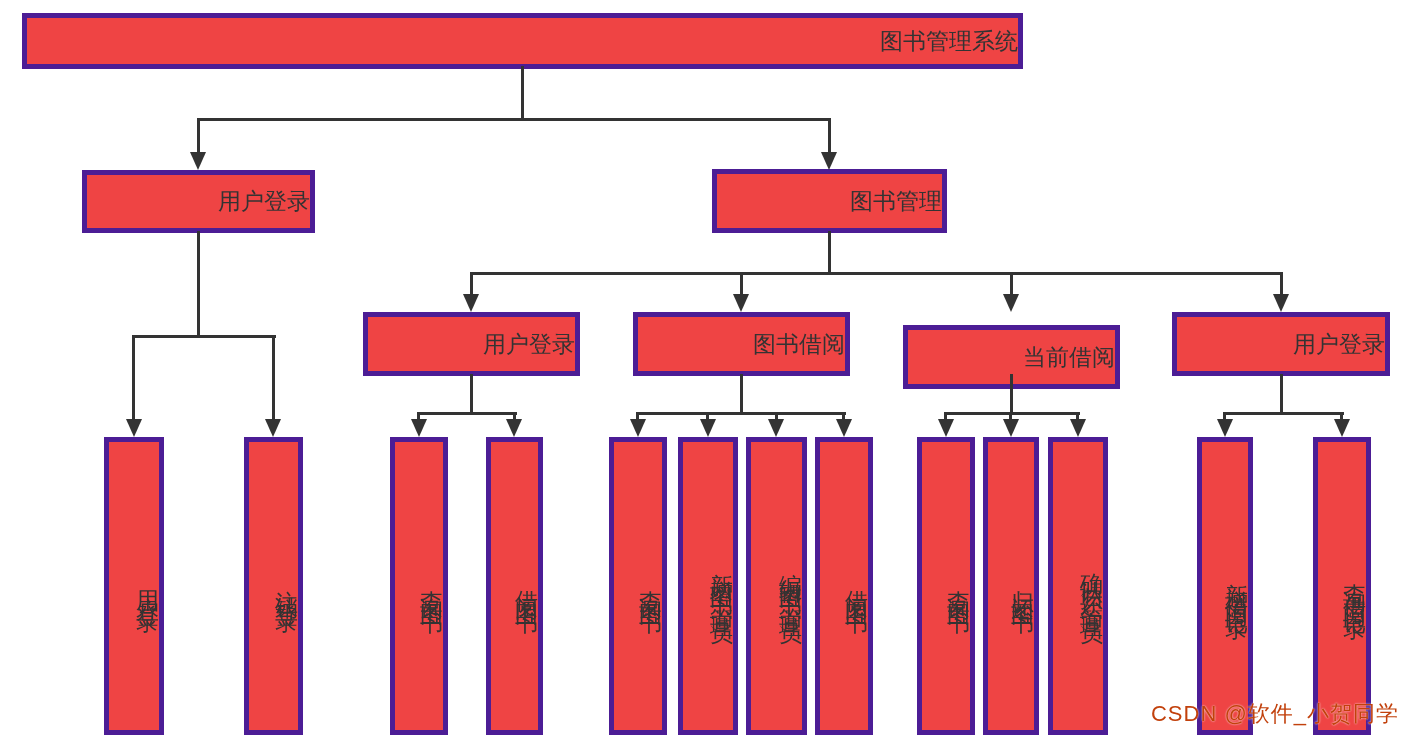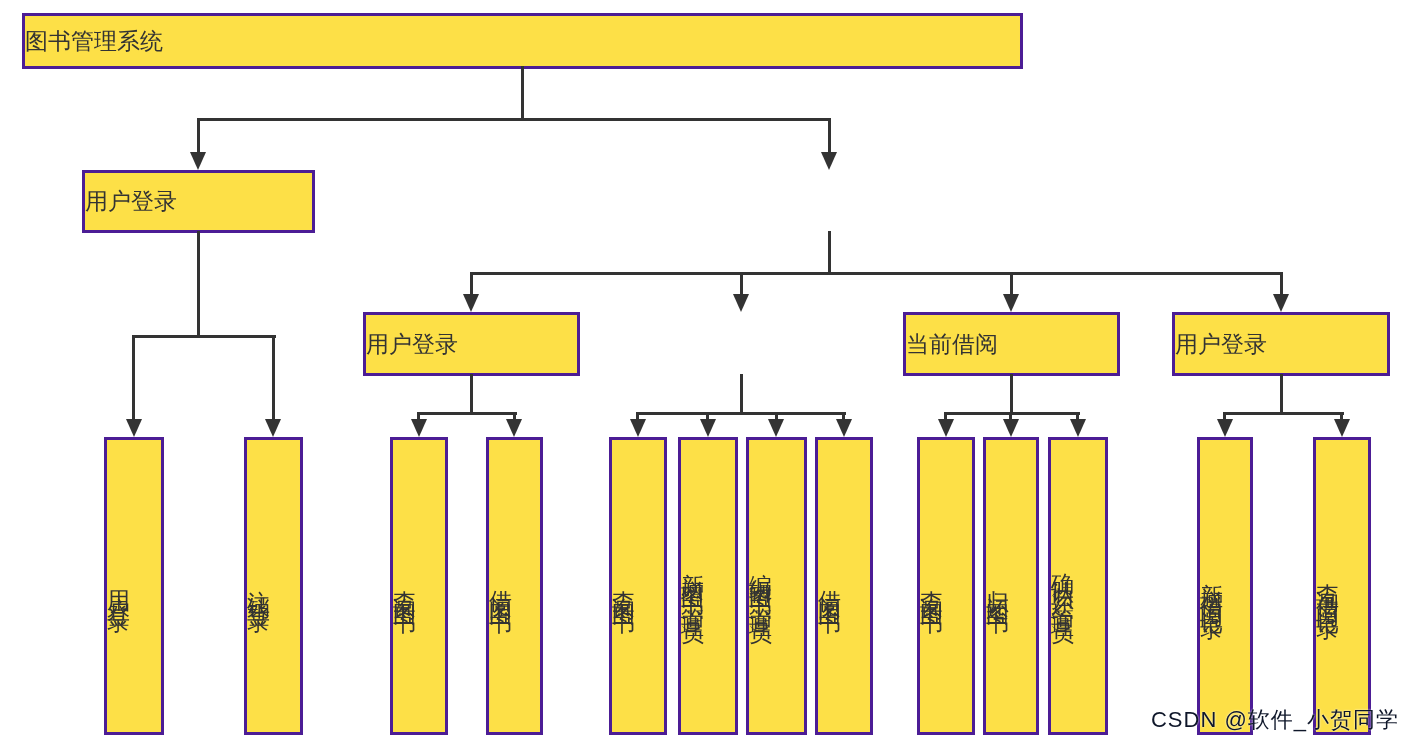--- a/index.html
+++ b/index.html
@@ -1,54 +1,60 @@
 <!DOCTYPE html>
 <html><head>
 <meta charset="utf-8">
 <style>
   html,body{margin:0;padding:0;background:#ffffff;}
   #canvas{
     position:relative;width:1405px;height:747px;background:#ffffff;overflow:hidden;
     font-family:"Liberation Sans","DejaVu Sans",sans-serif;color:#333333;
   }
   .box{
-    position:absolute;box-sizing:border-box;border:3px solid #4c1d95;background:#fde047;
-    display:flex;align-items:center;justify-content:flex-start;
+    position:absolute;box-sizing:border-box;border:5px solid #4c1d95;background:#ef4444;
+    display:flex;align-items:center;justify-content:flex-end;
   }
   .box span{font-size:23px;color:#333333;white-space:nowrap;}
   .box.v span{writing-mode:vertical-rl;text-orientation:mixed;letter-spacing:7px;line-height:1;}
   .vline{position:absolute;width:3px;background:#333333;}
   .hline{position:absolute;height:3px;background:#333333;}
   .arrow{
     position:absolute;width:0;height:0;
     border-left:8px solid transparent;border-right:8px solid transparent;
     border-top:18px solid #333333;
   }
   .watermark{
-    position:absolute;right:6px;bottom:12px;font-size:22px;color:#0f172a;
+    position:absolute;right:6px;bottom:18px;font-size:22px;color:#c2410c;
     text-shadow:0 0 2px #ffffff;letter-spacing:1px;
   }
 </style>
 </head>
 <body>
 
 <div id="canvas">
 
   <div class="box" style="left:22px;top:13px;width:1001px;height:56px">
     <span>图书管理系统</span>
   </div>
 
   <div class="box" style="left:82px;top:170px;width:233px;height:63px">
     <span>用户登录</span>
   </div>
+  <div class="box" style="left:712px;top:169px;width:235px;height:64px">
+    <span>图书管理</span>
+  </div>
 
   <div class="box" style="left:363px;top:312px;width:217px;height:64px">
     <span>用户登录</span>
   </div>
-  <div class="box" style="left:903px;top:312px;width:217px;height:64px">
+  <div class="box" style="left:633px;top:312px;width:217px;height:64px">
+    <span>图书借阅</span>
+  </div>
+  <div class="box" style="left:903px;top:325px;width:217px;height:64px">
     <span>当前借阅</span>
   </div>
   <div class="box" style="left:1172px;top:312px;width:218px;height:64px">
     <span>用户登录</span>
   </div>
 
   <div class="box v" style="left:104px;top:437px;width:60px;height:298px">
     <span>用户登录</span>
   </div>
   <div class="box v" style="left:244px;top:437px;width:59px;height:298px">

